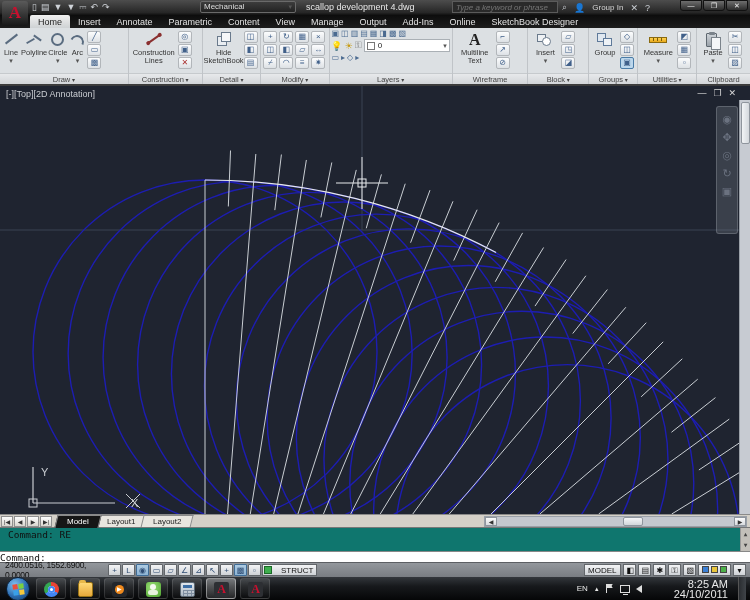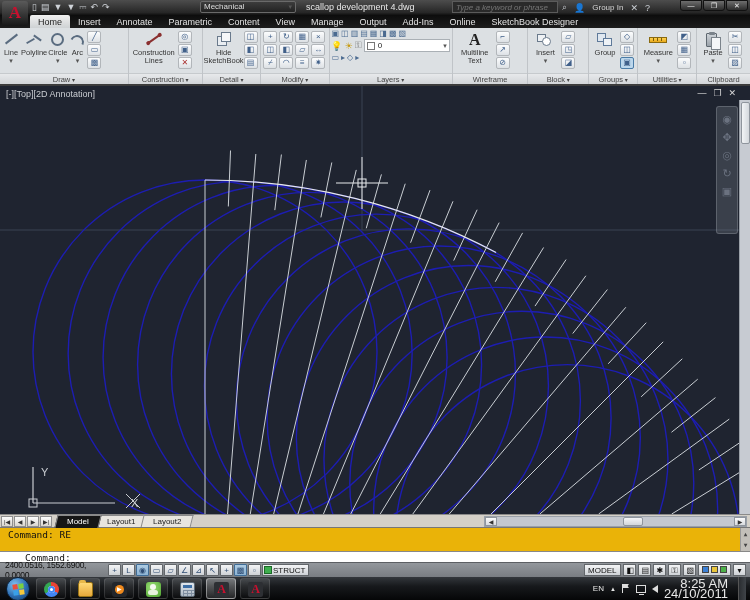--- a/index.html
+++ b/index.html
@@ -97,36 +97,36 @@
   .ltab { padding:1px 10px; font-size:8px; color:#222; background:#e8e5df;
     border:1px solid #8a8a8a; border-bottom:none; transform:skewX(-14deg); margin-right:-4px; }
   .ltab span { display:inline-block; transform:skewX(14deg); }
   .ltab.active { background:#161616; color:#fff; z-index:2; }
   #hscroll { position:absolute; left:484px; top:1px; width:263px; height:11px; background:#c4c8cf; border:1px solid #9aa0a8; }
   .harrow { position:absolute; top:0; width:12px; height:9px; background:linear-gradient(#fbfbfb,#d8dbdf); border:1px solid #8f959d; font-size:6px; line-height:8px; text-align:center; color:#333; }
   #hthumb { position:absolute; left:138px; top:0; width:20px; height:9px; background:linear-gradient(#f4f5f7,#d2d6da); border:1px solid #8f959d; border-radius:2px; }
 
   
   #cmdhist { position:absolute; left:0; top:527px; width:750px; height:24px;
-    background:#eab308; border-top:1px solid #777; font-family:"DejaVu Sans Mono",monospace;
+    background:#0f766e; border-top:1px solid #777; font-family:"DejaVu Sans Mono",monospace;
     font-size:9.5px; color:#111; padding:1px 0 0 8px; line-height:11px; }
   #cmdscroll { position:absolute; right:0; top:0; width:10px; height:24px; background:#c2bfb9; border-left:1px solid #999; font-size:6px; color:#444; text-align:center; }
   #cmdline { position:absolute; left:0; top:551px; width:750px; height:11px; background:#ffffff;
-    border-top:1px solid #888; font-family:"DejaVu Sans Mono",monospace; font-size:9.5px; color:#111; padding-left:25px; line-height:11px; }
+    border-top:1px solid #888; font-family:"DejaVu Sans Mono",monospace; font-size:9.5px; color:#111; padding-left:0; line-height:11px; }
 
   
   #statusbar { position:absolute; left:0; top:562px; width:750px; height:15px;
     background:linear-gradient(#93979c,#797d82); border-top:1px solid #5c5f63;
     display:flex; align-items:center; font-size:8.5px; color:#111; }
   #coords { width:108px; padding-left:5px; letter-spacing:-0.3px; }
   .tgl { width:13px; height:12px; margin-right:1px; border:1px solid #62666a; border-radius:1px;
     background:linear-gradient(#f4f5f6,#ced2d6); font-size:8px; line-height:11px; text-align:center; color:#2f4d74; }
   .tgl.pressed { background:linear-gradient(#aecbe2,#8db4d4); border-color:#3f6c96; }
   #structbtn { height:12px; border:1px solid #62666a; background:linear-gradient(#f4f5f6,#ced2d6);
-    font-size:8px; line-height:11px; padding:0 3px 0 1px; display:flex; align-items:center; gap:1px; color:#111; }
+    font-size:8px; line-height:11px; padding:0 3px 0 1px; display:flex; align-items:center; gap:9px; color:#111; }
   .struct-ico { width:8px; height:8px; background:#3fae4e; border:1px solid #1c6a28; display:inline-block; }
   #sb-right { margin-left:auto; display:flex; align-items:center; gap:2px; padding-right:4px; }
   .sb-btn { height:12px; border:1px solid #62666a; background:linear-gradient(#f4f5f6,#ced2d6);
     font-size:8px; line-height:11px; padding:0 3px; color:#111; }
   .sb-ico { width:13px; text-align:center; }
   .wsq { width:7px; height:7px; display:inline-block; border:1px solid #444; }
 
   
   #taskbar { position:absolute; left:0; top:577px; width:750px; height:23px;
     background:linear-gradient(#33373c 0%, #17191c 40%, #050607 100%); display:flex; align-items:center; }
@@ -154,21 +154,21 @@
   .ico-calc::after { content:""; position:absolute; left:2px; top:7px; width:11px; height:6px;
     background:linear-gradient(90deg,#7f8ea0 1px,transparent 1px),linear-gradient(#7f8ea0 1px,transparent 1px); background-size:4px 3px; }
   .ico-acad { background:#2d2f33; border-radius:2px; color:#c8102e; font-weight:bold; font-size:12px; text-align:center; line-height:15px; font-family:"Liberation Serif",serif; }
   #tray { margin-left:auto; display:flex; align-items:center; gap:6px; color:#e8e8e8; font-size:8px; padding-right:4px; }
   .tray-flag { width:8px; height:9px; position:relative; }
   .tray-flag::before { content:""; position:absolute; left:0; top:0; width:1px; height:9px; background:#ddd; }
   .tray-flag::after { content:""; position:absolute; left:1px; top:0; width:6px; height:4px; background:#ddd; clip-path:polygon(0 0,100% 0,80% 50%,100% 100%,0 100%); }
   .tray-net { width:10px; height:8px; border:1px solid #ddd; position:relative; }
   .tray-net::after { content:""; position:absolute; left:2px; bottom:-3px; width:5px; height:1px; background:#ddd; }
   .tray-vol { width:0; height:0; border-top:4px solid transparent; border-bottom:4px solid transparent; border-right:6px solid #ddd; position:relative; }
-  #clock { text-align:right; line-height:10px; font-size:13px; }
+  #clock { text-align:right; line-height:10px; font-size:11px;margin-left:26px; }
   #showdesk { width:8px; height:23px; background:linear-gradient(90deg,#2a2d31,#404449); border-left:1px solid #555; margin-left:4px; }
 </style>
 </head>
 <body>
 
 <div id="app">
 
   <div id="titlebar">
     <div id="logo">A</div>
     <div id="qat">

